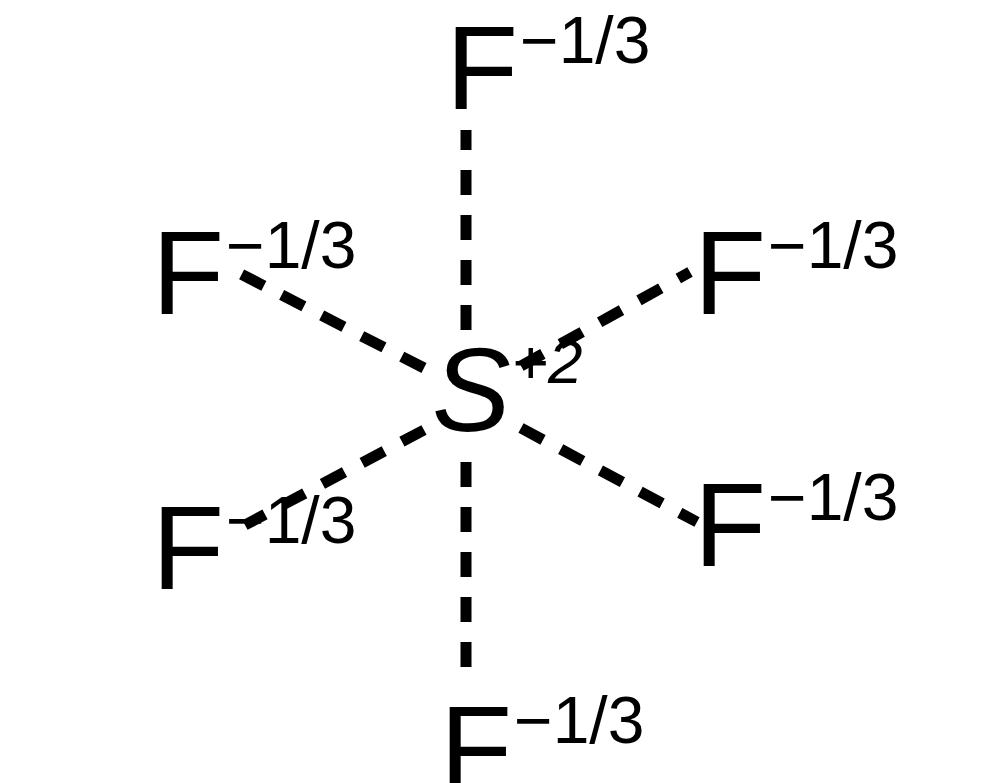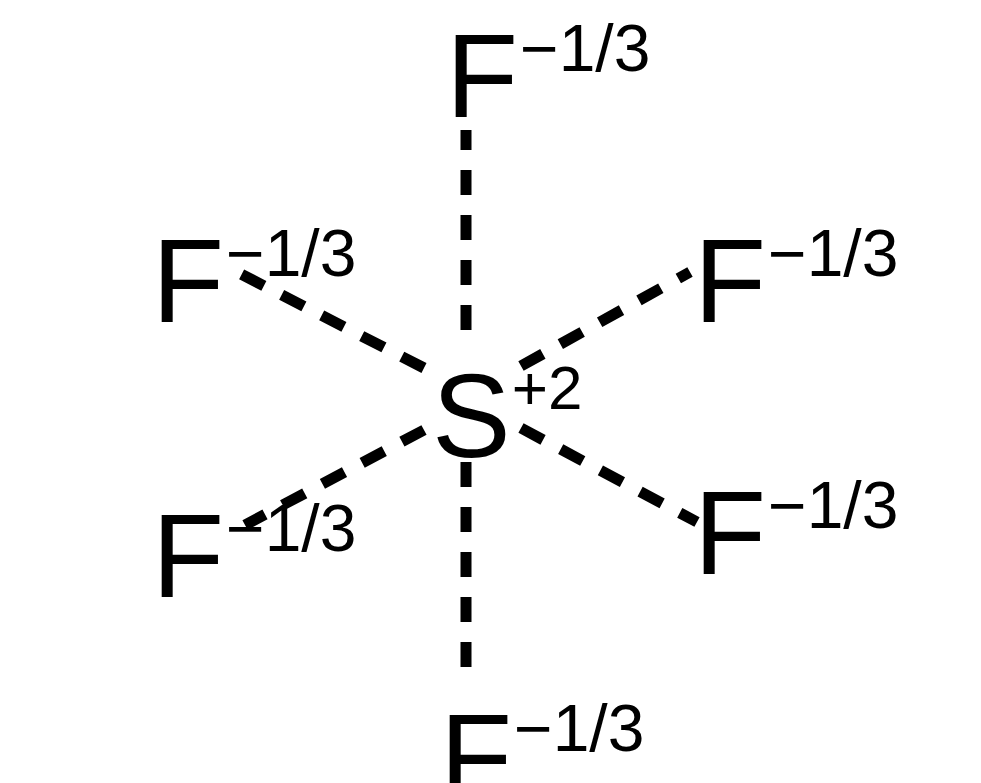--- a/index.html
+++ b/index.html
@@ -26,21 +26,20 @@
     width: 981px;
     height: 783px;
   }
   .atom-label {
     position: absolute;
     white-space: nowrap;
     line-height: 1;
     font-family: "Liberation Sans", sans-serif;
     font-weight: 400;
     color: #000000;
-    margin-top: 8px;
     -webkit-font-smoothing: antialiased;
   }
   .atom-symbol {
     font-size: 118px;
     line-height: 1;
     letter-spacing: 0;
   }
   .atom-charge {
     font-size: 66px;
     line-height: 1;
@@ -89,17 +88,17 @@
   </div>
 
   <div class="atom-label" id="ligand-4" style="left: 694px; top: 466px;">
     <span class="atom-symbol">F</span><span class="atom-charge">−1/3</span>
   </div>
 
   <div class="atom-label" id="ligand-5" style="left: 440px; top: 689px;">
     <span class="atom-symbol">F</span><span class="atom-charge">−1/3</span>
   </div>
 
-  <div class="atom-label center-atom" id="center-atom" style="left: 432px; top: 349px;">
+  <div class="atom-label center-atom" id="center-atom" style="left: 432px; top: 331px; font-style: italic;">
     <span class="atom-symbol">S</span><span class="atom-charge">+2</span>
   </div>
 
 </div>
 
 </body></html>

